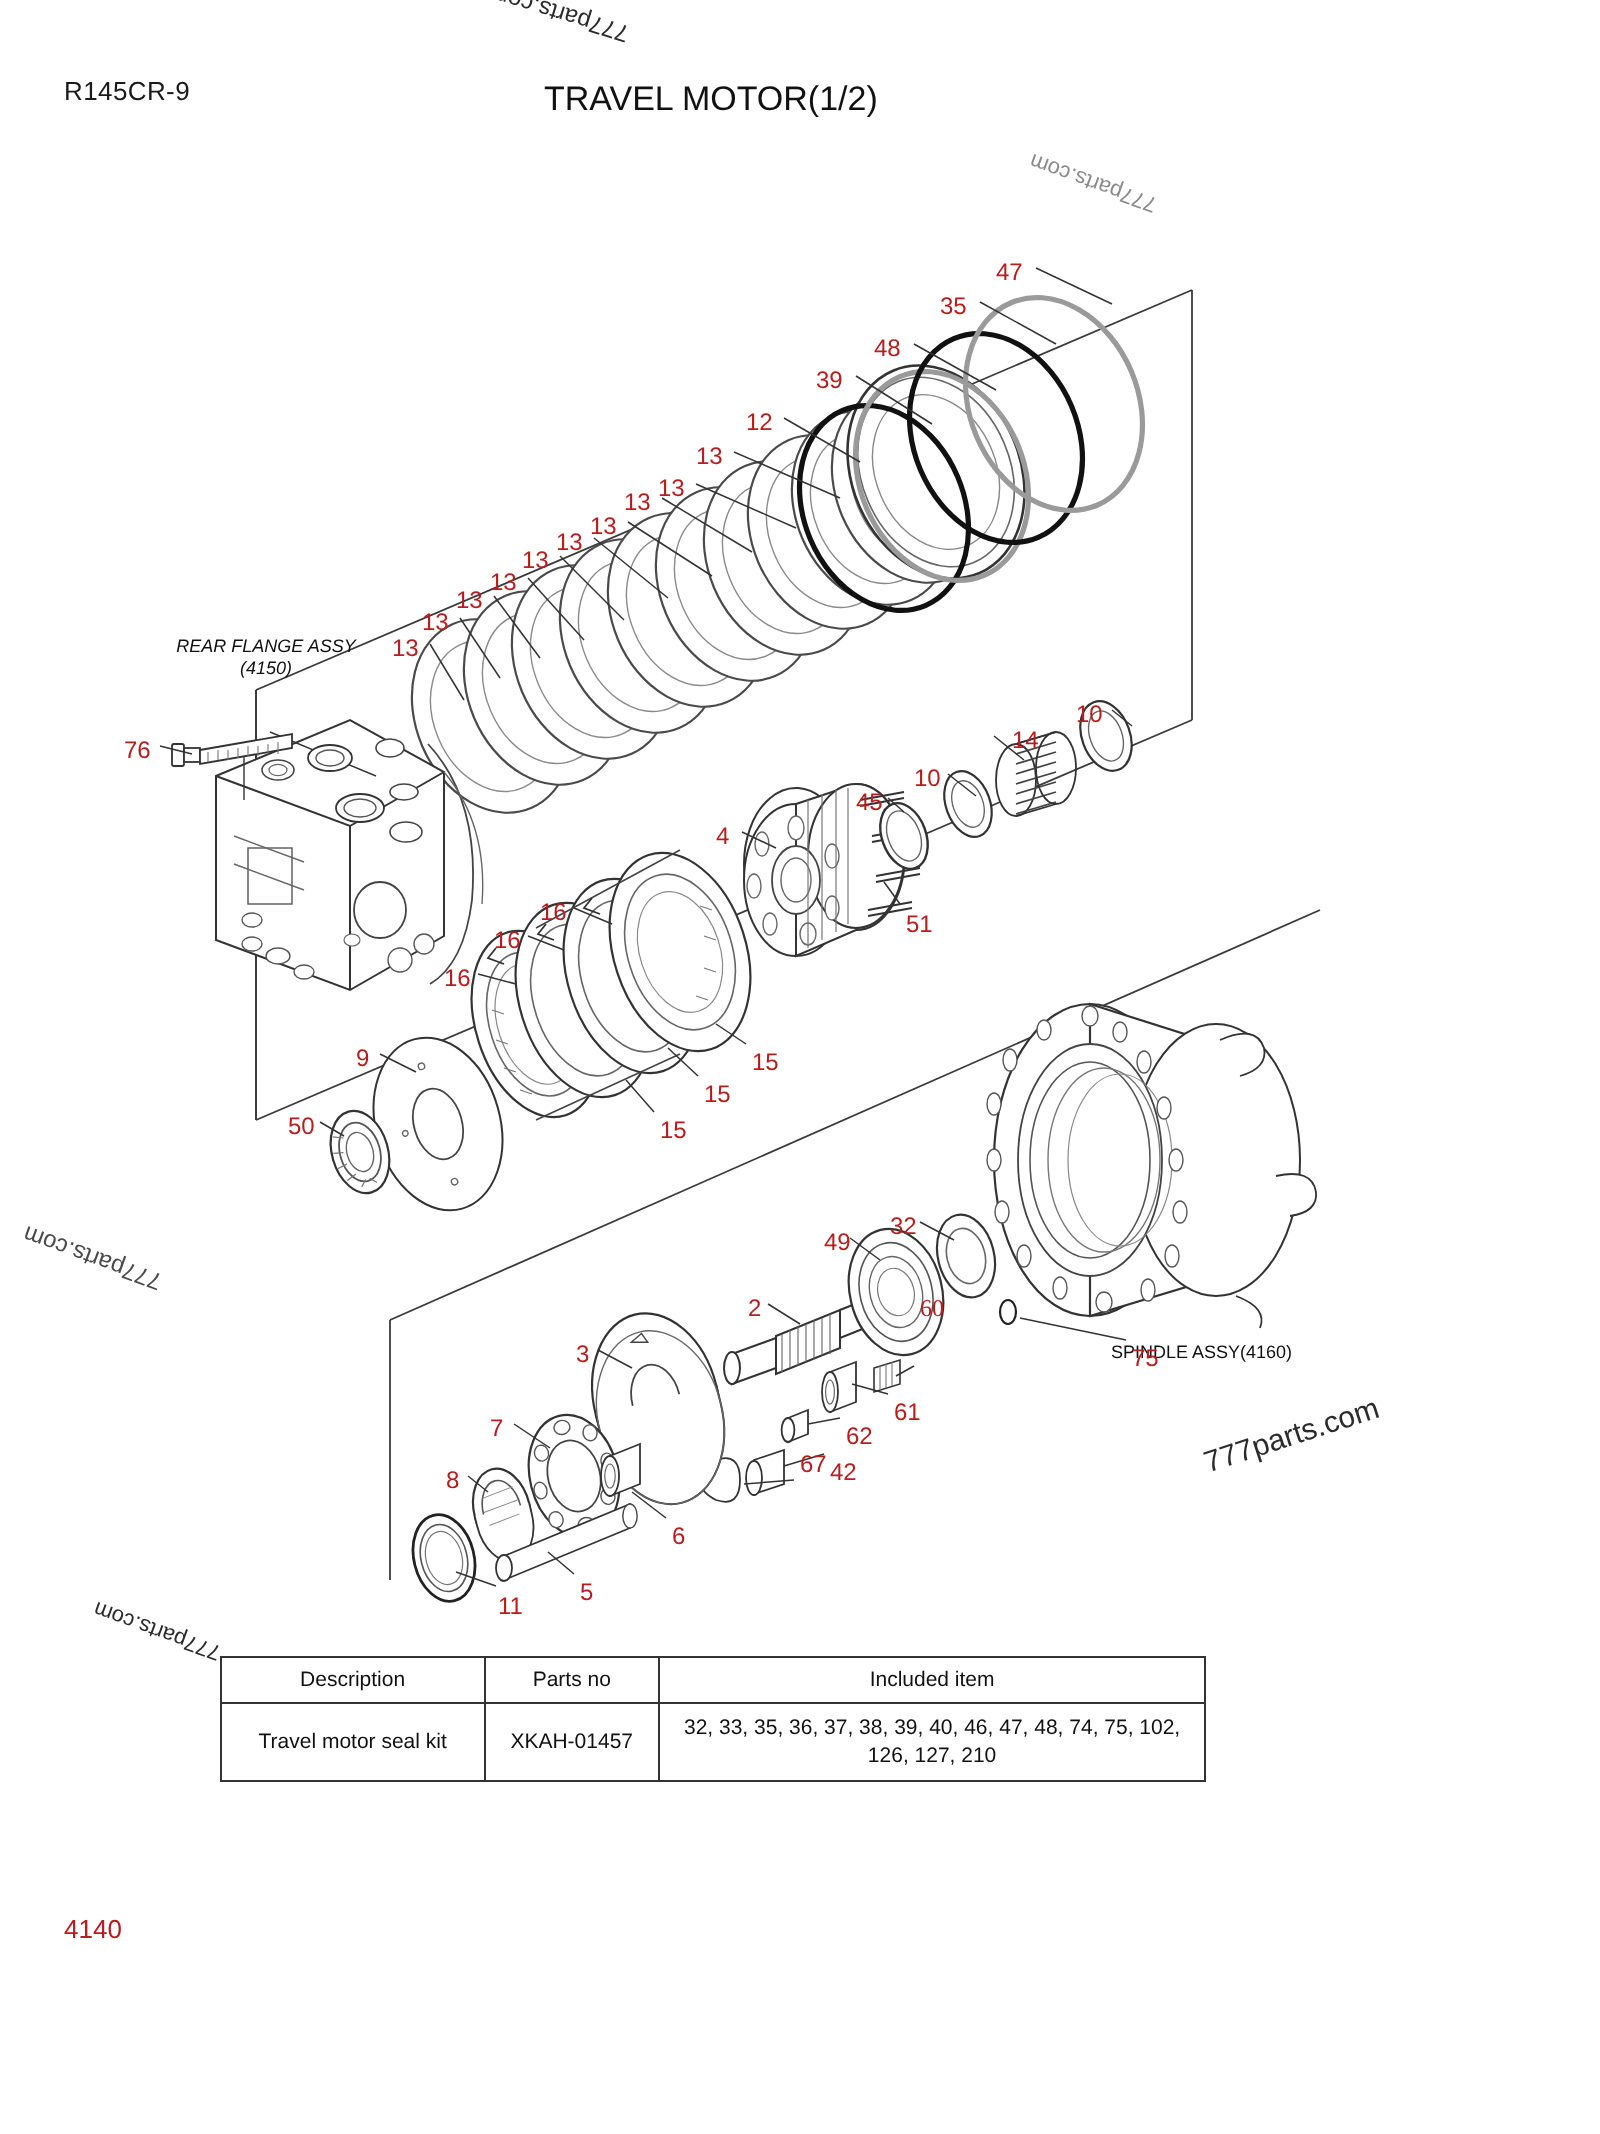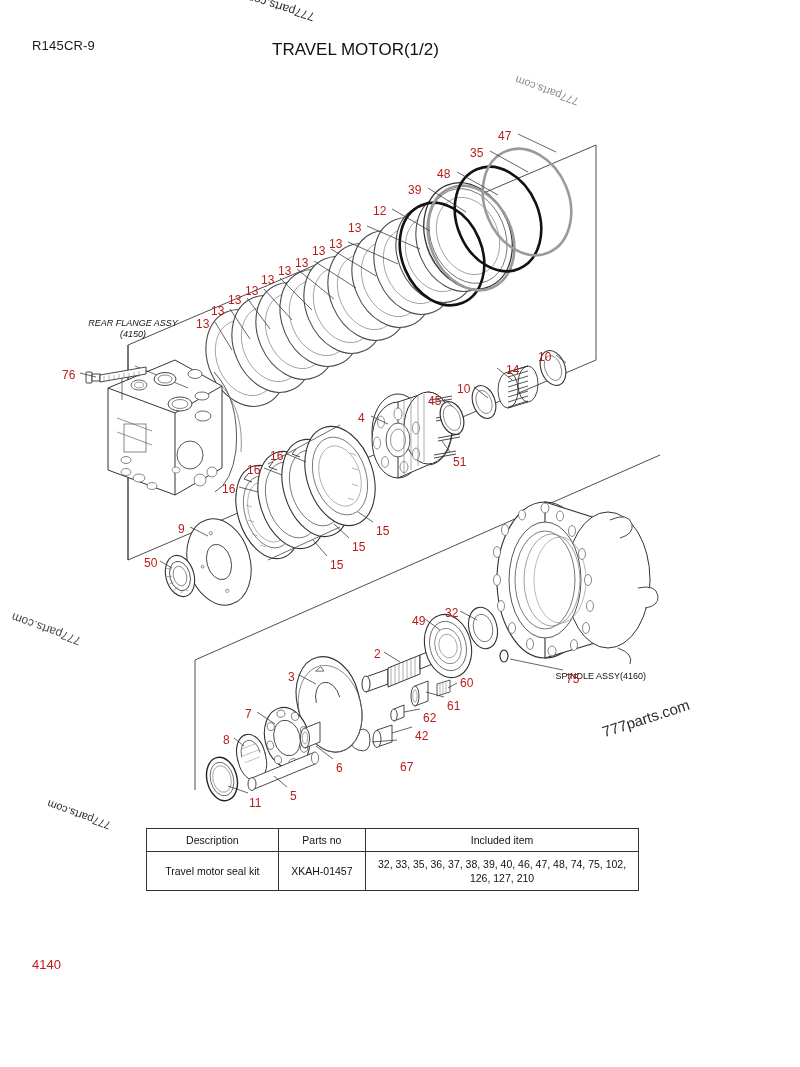--- a/index.html
+++ b/index.html
@@ -78,21 +78,20 @@
     line-height: 1.25;
   }
 
   
   #parts-table {
     left: 110px; top: 828px;
     width: 493px;
     border-collapse: collapse;
     font-size: 10.5px;
     color: #111;
-    margin-left: 36px;
   }
   #parts-table th, #parts-table td {
     border: 1px solid #333;
     text-align: center;
     vertical-align: middle;
     padding: 3px 4px;
     font-weight: normal;
   }
   #parts-table thead th { height: 16px; }
   #parts-table tbody td { height: 32px; }
@@ -571,25 +570,25 @@
       <div class="abs callout" style="left: 222px; top: 483px;">16</div>
       <div class="abs callout" style="left: 376px; top: 525px;">15</div>
       <div class="abs callout" style="left: 352px; top: 541px;">15</div>
       <div class="abs callout" style="left: 330px; top: 559px;">15</div>
       <div class="abs callout" style="left: 178px; top: 523px;">9</div>
       <div class="abs callout" style="left: 144px; top: 557px;">50</div>
       <div class="abs callout" style="left: 412px; top: 615px;">49</div>
       <div class="abs callout" style="left: 445px; top: 607px;">32</div>
       <div class="abs callout" style="left: 374px; top: 648px;">2</div>
       <div class="abs callout" style="left: 288px; top: 671px;">3</div>
-      <div class="abs callout" style="left: 460px; top: 677px;">60</div>
+      <div class="abs callout" style="left: 460px; top: 648px; font-family: Liberation Serif, serif;">60</div>
       <div class="abs callout" style="left: 447px; top: 700px;">61</div>
       <div class="abs callout" style="left: 423px; top: 712px;">62</div>
       <div class="abs callout" style="left: 415px; top: 730px;">42</div>
-      <div class="abs callout" style="left: 400px; top: 761px;">67</div>
+      <div class="abs callout" style="left: 400px; top: 726px;">67</div>
       <div class="abs callout" style="left: 245px; top: 708px;">7</div>
       <div class="abs callout" style="left: 223px; top: 734px;">8</div>
       <div class="abs callout" style="left: 336px; top: 762px;">6</div>
       <div class="abs callout" style="left: 290px; top: 790px;">5</div>
       <div class="abs callout" style="left: 249px; top: 797px;">11</div>
       <div class="abs callout" style="left: 566px; top: 673px;">75</div>
     </div>
 
   <div class="abs wm dark" id="wm-top">777parts.com</div>
   <div class="abs wm gray" id="wm-topright">777parts.com</div>

